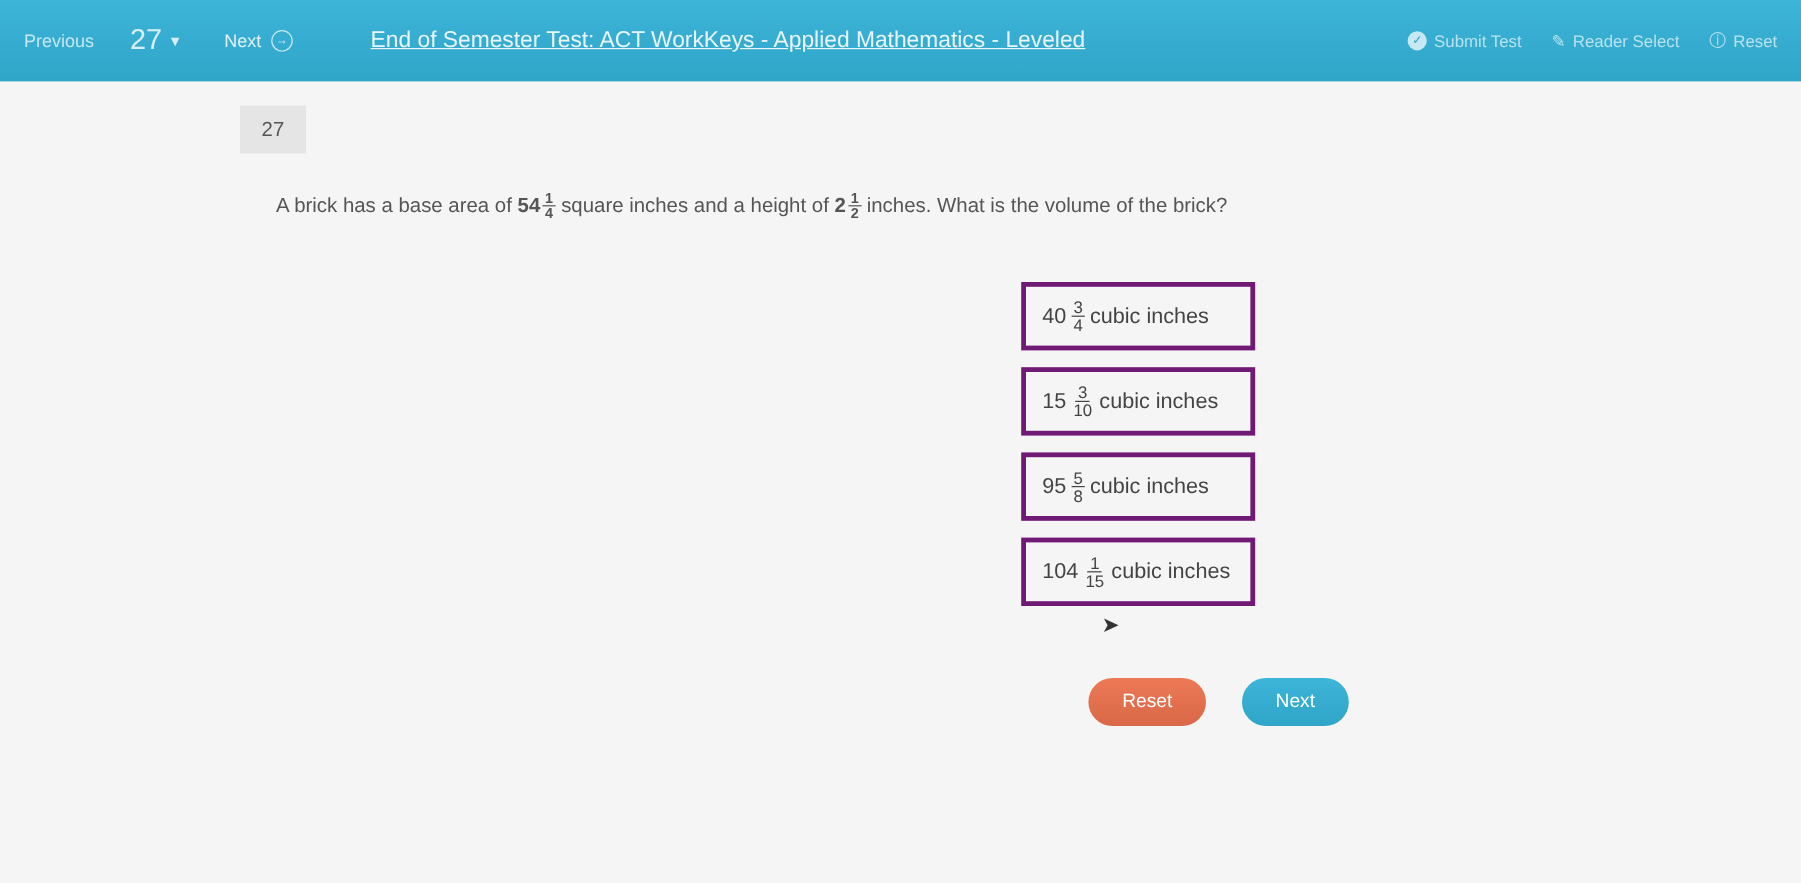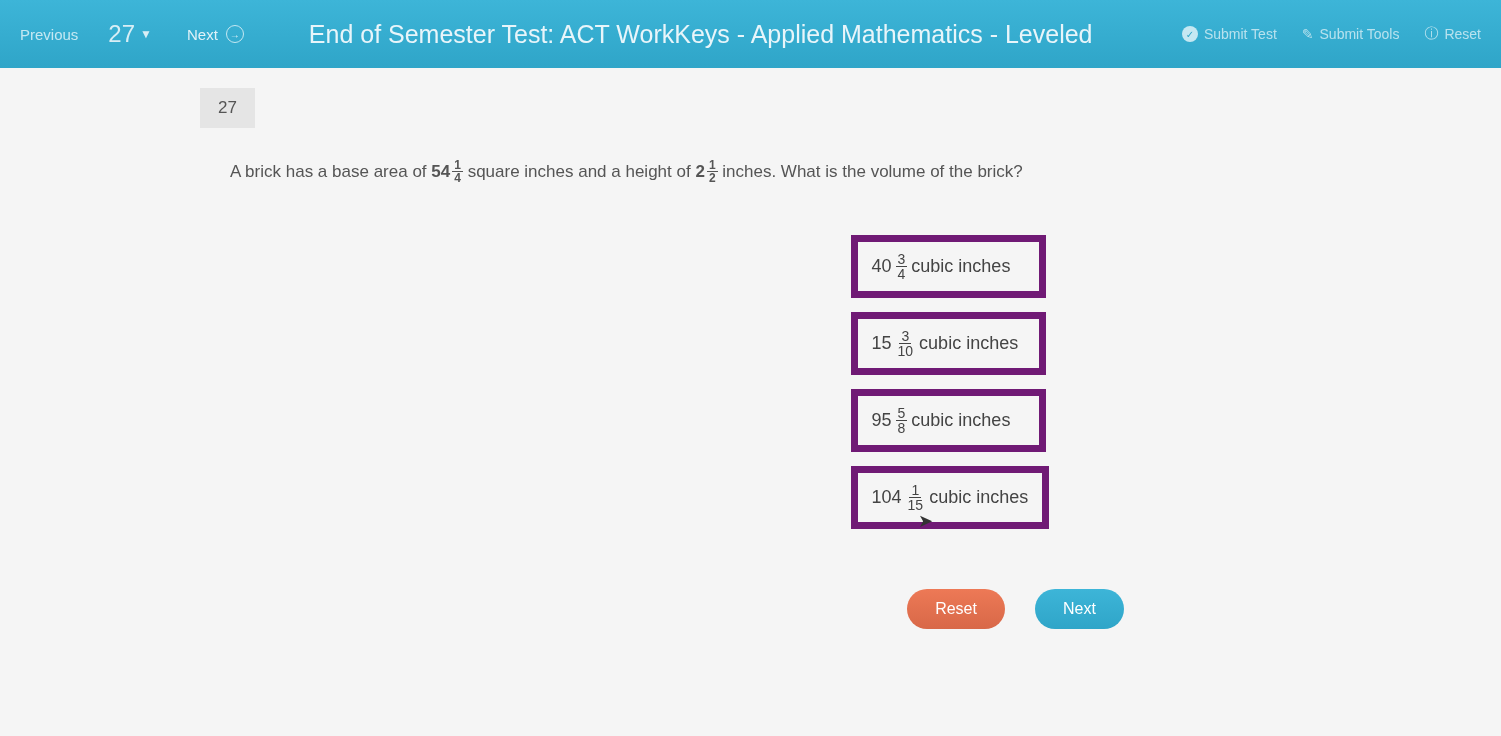--- a/index.html
+++ b/index.html
@@ -50,24 +50,25 @@
       height: 18px;
       border: 1.5px solid #c5e8f2;
       border-radius: 50%;
       display: flex;
       align-items: center;
       justify-content: center;
       font-size: 10px;
     }
     .test-title {
       flex: 1;
-      font-size: 25px;
+      font-size: 19px;
       font-weight: 400;
       padding-left: 40px;
       color: #e8f5fa;
+      text-decoration: underline;
     }
     .right-tools {
       display: flex;
       align-items: center;
       gap: 25px;
       padding-right: 20px;
       color: #b8e2ee;
       font-size: 14px;
     }
     .tool-item {
@@ -139,21 +140,21 @@
     }
     .answers {
       display: flex;
       gap: 14px;
       flex-wrap: wrap;
       width: 450px;
       margin: 0 auto 60px auto;
       padding-left: 230px;
     }
     .answer-box {
-      border: 7px solid #701a75;
+      border: 4px solid #701a75;
       padding: 10px 14px;
       font-size: 18px;
       display: flex;
       align-items: center;
       cursor: pointer;
       background: #f5f5f5;
       min-width: 195px;
       color: #444;
     }
     .answer-box .frac {
@@ -205,21 +206,21 @@
     <span class="arrow-circle">→</span>
   </div>
   <div class="test-title">End of Semester Test: ACT WorkKeys - Applied Mathematics - Leveled</div>
   <div class="right-tools">
     <div class="tool-item">
       <span class="check-circle">✓</span>
       <span>Submit Test</span>
     </div>
     <div class="tool-item">
       <span>✎</span>
-      <span>Submit Tools</span>
+      <span>Reader Select</span>
     </div>
     <div class="tool-item">
       <span>ⓘ</span>
       <span>Reset</span>
     </div>
   </div>
 </div>
 
 <div class="content-area">
   <div class="q-tab">27</div>

